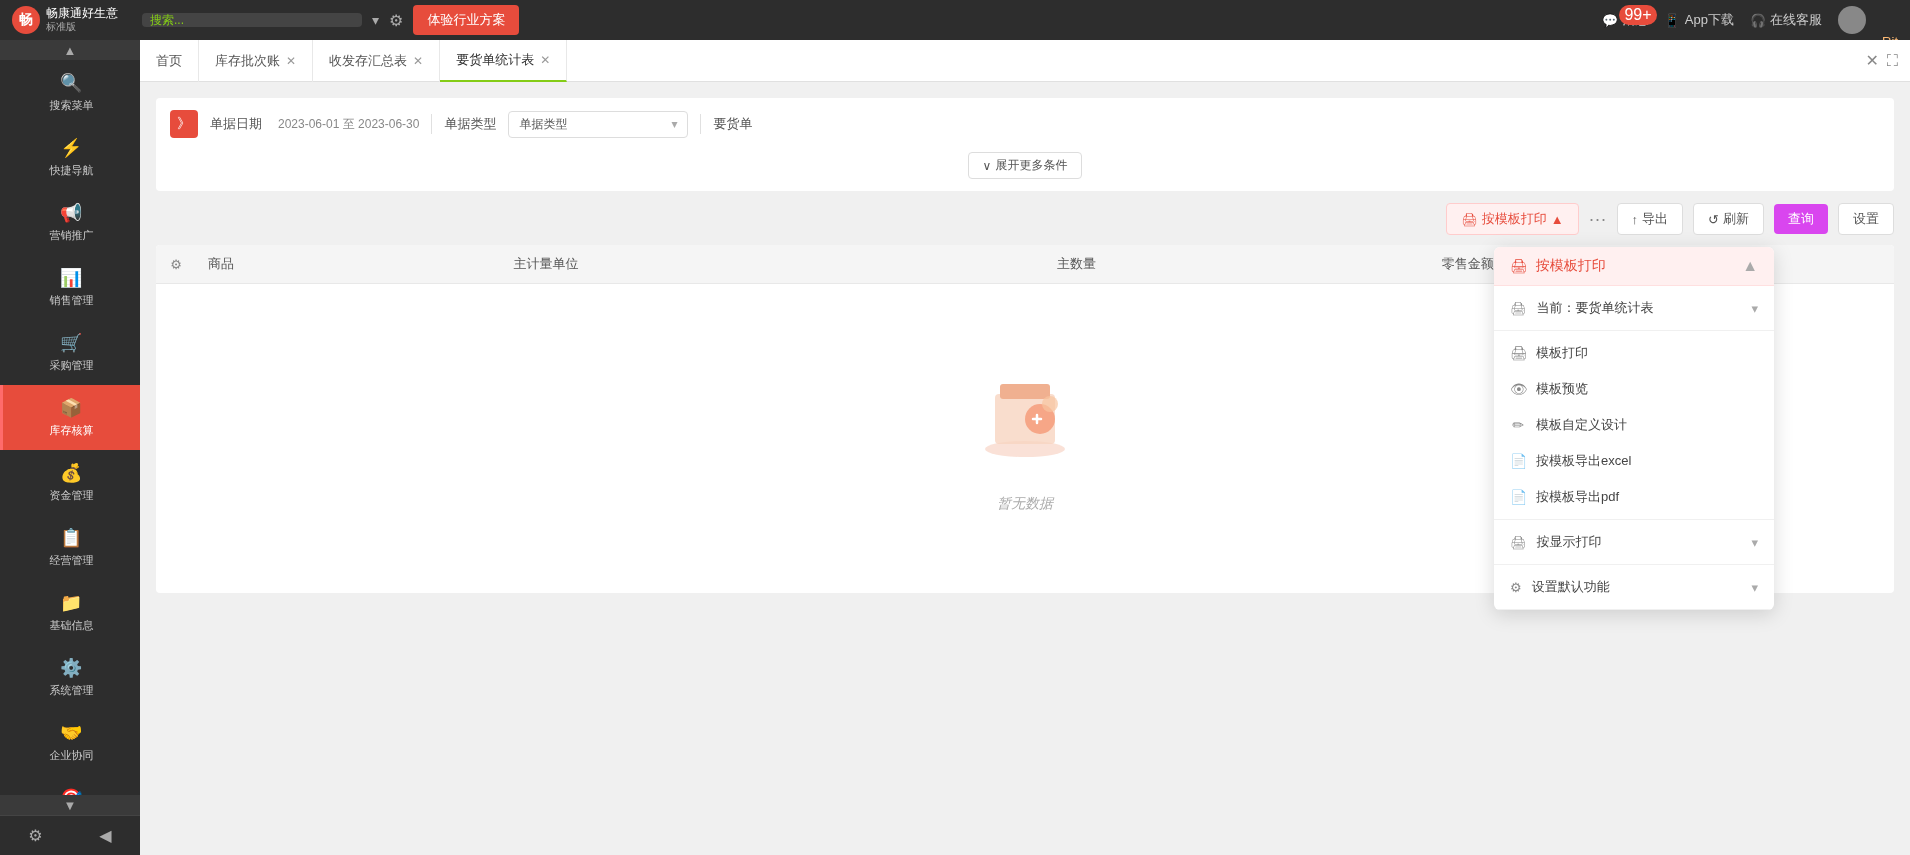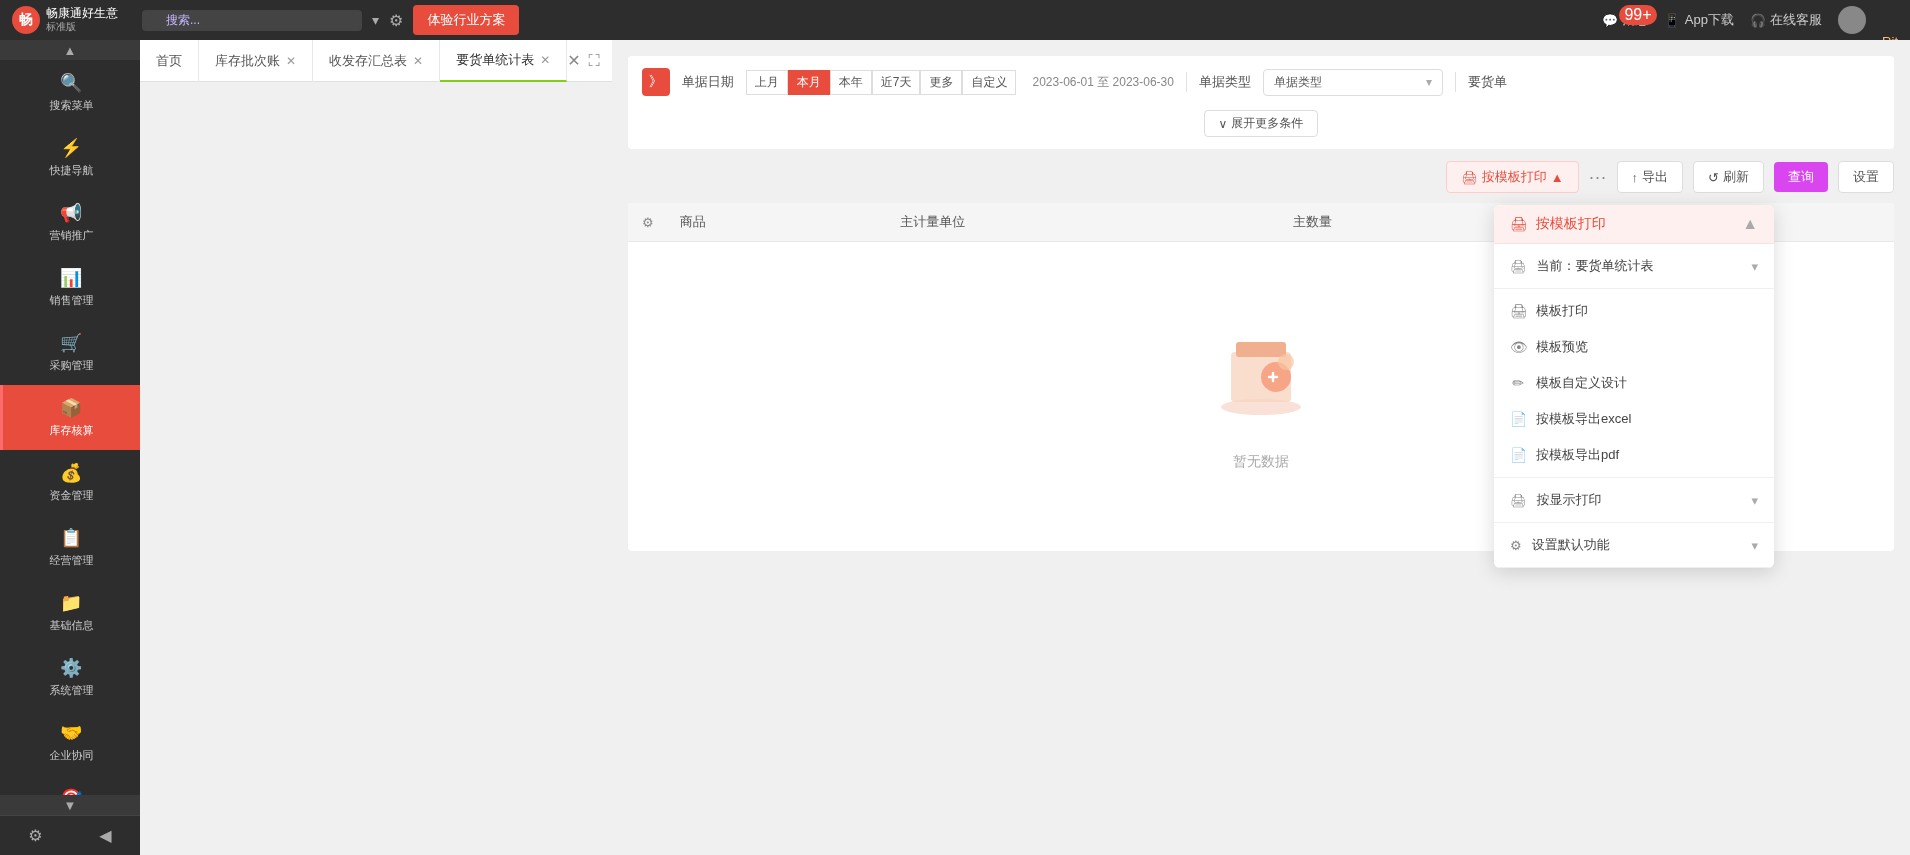--- a/index.html
+++ b/index.html
@@ -5,21 +5,21 @@
     * { margin: 0; padding: 0; box-sizing: border-box; }
     body { font-family: 'Microsoft YaHei', Arial, sans-serif; font-size: 13px; background: #f5f5f5; width: 1910px; height: 855px; overflow: hidden; display: flex; flex-direction: column; }
 
     
     .top-bar { height: 40px; background: #2d2d2d; display: flex; align-items: center; padding: 0 12px; gap: 10px; flex-shrink: 0; }
     .top-bar-logo { display: flex; align-items: center; gap: 6px; color: #fff; font-size: 13px; min-width: 120px; }
     .logo-icon { width: 28px; height: 28px; background: #e74c3c; border-radius: 50%; display: flex; align-items: center; justify-content: center; color: #fff; font-weight: bold; font-size: 14px; }
     .logo-text { display: flex; flex-direction: column; }
     .logo-title { color: #fff; font-size: 12px; line-height: 1.2; }
     .logo-sub { color: #aaa; font-size: 10px; }
-    .top-bar-search { flex: 1; max-width: 220px; background: #444; border-radius: 4px; height: 21px; display: flex; align-items: center; padding: 0 24px; color: #c4b5fd; font-size: 12px; }
+    .top-bar-search { flex: 1; max-width: 220px; background: #444; border-radius: 4px; height: 14px; display: flex; align-items: center; padding: 0 8px; color: #84cc16; font-size: 12px; }
     .top-bar-dropdown { color: #aaa; cursor: pointer; font-size: 14px; }
     .top-bar-settings { color: #aaa; cursor: pointer; font-size: 16px; }
     .top-bar-trial { background: #e74c3c; color: #fff; border-radius: 4px; padding: 4px 12px; font-size: 13px; cursor: pointer; }
     .top-bar-right { margin-left: auto; display: flex; align-items: center; gap: 16px; color: #ccc; font-size: 13px; }
     .top-bar-right-item { display: flex; align-items: center; gap: 4px; cursor: pointer; position: relative; }
     .badge { background: #e74c3c; color: #fff; border-radius: 10px; padding: 1px 5px; font-size: 16px; position: absolute; top: -6px; right: -8px; }
     .user-avatar { width: 28px; height: 28px; background: #888; border-radius: 50%; }
     .user-name { color: #fdba74; margin-top: 43px; }
 
     
@@ -31,21 +31,21 @@
     .sidebar-items { flex: 1; overflow-y: auto; }
     .sidebar-items::-webkit-scrollbar { display: none; }
     .sidebar-item { display: flex; flex-direction: column; align-items: center; padding: 12px 0; cursor: pointer; color: #ccc; font-size: 12px; gap: 4px; border-left: 3px solid transparent; }
     .sidebar-item.active { color: #fff; background: #e74c3c; border-left-color: #ff6b6b; }
     .sidebar-item-icon { font-size: 18px; }
     .sidebar-item-label { font-size: 11px; text-align: left; }
     .sidebar-bottom { padding: 10px 0; display: flex; justify-content: space-around; align-items: center; border-top: 1px solid #444; }
     .sidebar-bottom-icon { color: #aaa; cursor: pointer; font-size: 16px; }
 
     
-    .content-area { flex: 1; display: flex; flex-direction: row; overflow: hidden; background: #f0f0f0; }
+    .content-area { flex: 1; display: flex; flex-direction: column; overflow: hidden; background: #f0f0f0; }
 
     
     .tabs-bar { height: 42px; background: #fff; display: flex; align-items: center; padding: 0 0 0 0; border-bottom: 1px solid #e0e0e0; flex-shrink: 0; position: relative; }
     .tab { height: 42px; display: flex; align-items: center; padding: 0 16px; cursor: pointer; font-size: 13px; color: #555; border-right: 1px solid #e8e8e8; gap: 6px; white-space: nowrap; }
     .tab.active { background: #fff; color: #333; font-weight: 500; border-bottom: 2px solid #84cc16; }
     .tab-close { color: #999; font-size: 12px; cursor: pointer; }
     .tabs-right { margin-left: auto; display: flex; align-items: center; padding-right: 12px; gap: 8px; }
     .tabs-right-icon { color: #888; cursor: pointer; font-size: 16px; }
 
     
@@ -80,21 +80,21 @@
     
     .table-container { background: #fff; border-radius: 4px; overflow: hidden; }
     .table { width: 100%; border-collapse: collapse; }
     .table th { background: #f5f5f5; padding: 10px 12px; text-align: left; font-size: 13px; color: #555; border-bottom: 1px solid #e8e8e8; font-weight: 500; white-space: nowrap; }
     .table th:first-child { width: 40px; text-align: center; }
     .settings-icon { color: #888; cursor: pointer; }
 
     
     .empty-state { display: flex; flex-direction: column; align-items: center; justify-content: center; padding: 80px 0; }
     .empty-icon { font-size: 80px; margin-bottom: 12px; }
-    .empty-text { color: #aaa; font-size: 14px; }
+    .empty-text { color: #aaa; font-size: 14px; font-style: italic; }
 
     
     .dropdown-menu { position: absolute; top: 44px; right: 120px; background: #fff; border-radius: 6px; box-shadow: 0 4px 20px rgba(0,0,0,0.15); z-index: 1000; width: 280px; overflow: hidden; }
     .dropdown-header { display: flex; align-items: center; justify-content: space-between; padding: 10px 16px; background: #fff0f0; border-bottom: 1px solid #ffe0e0; }
     .dropdown-header-title { color: #e74c3c; font-size: 14px; font-weight: 500; display: flex; align-items: center; gap: 8px; }
     .dropdown-header-close { color: #aaa; cursor: pointer; font-size: 16px; }
     .dropdown-section { padding: 4px 0; border-bottom: 1px solid #f0f0f0; }
     .dropdown-item { display: flex; align-items: center; gap: 10px; padding: 9px 16px; cursor: pointer; font-size: 13px; color: #444; }
     .dropdown-item-icon { color: #888; font-size: 14px; width: 16px; text-align: center; }
     .dropdown-item-label { flex: 1; }
@@ -229,28 +229,20 @@
       </div>
     </div>
 
     <div class="page-content">
 
 
       <div class="filter-bar">
         <div class="filter-row">
           <div class="filter-expand-btn">》</div>
           <span class="filter-label">单据日期</span>
-          <div class="date-options">
-            <button class="date-btn">上月</button>
-            <button class="date-btn active">本月</button>
-            <button class="date-btn">本年</button>
-            <button class="date-btn">近7天</button>
-            <button class="date-btn">更多</button>
-            <button class="date-btn">自定义</button>
-          </div>
           <span class="date-range">2023-06-01 至 2023-06-30</span>
           <div class="filter-separator"></div>
           <span class="filter-label">单据类型</span>
           <div class="filter-select">
             <span>单据类型</span>
             <span style="margin-left:auto; color:#aaa;">▾</span>
           </div>
           <div class="filter-separator"></div>
           <span class="filter-label">要货单</span>
         </div>

